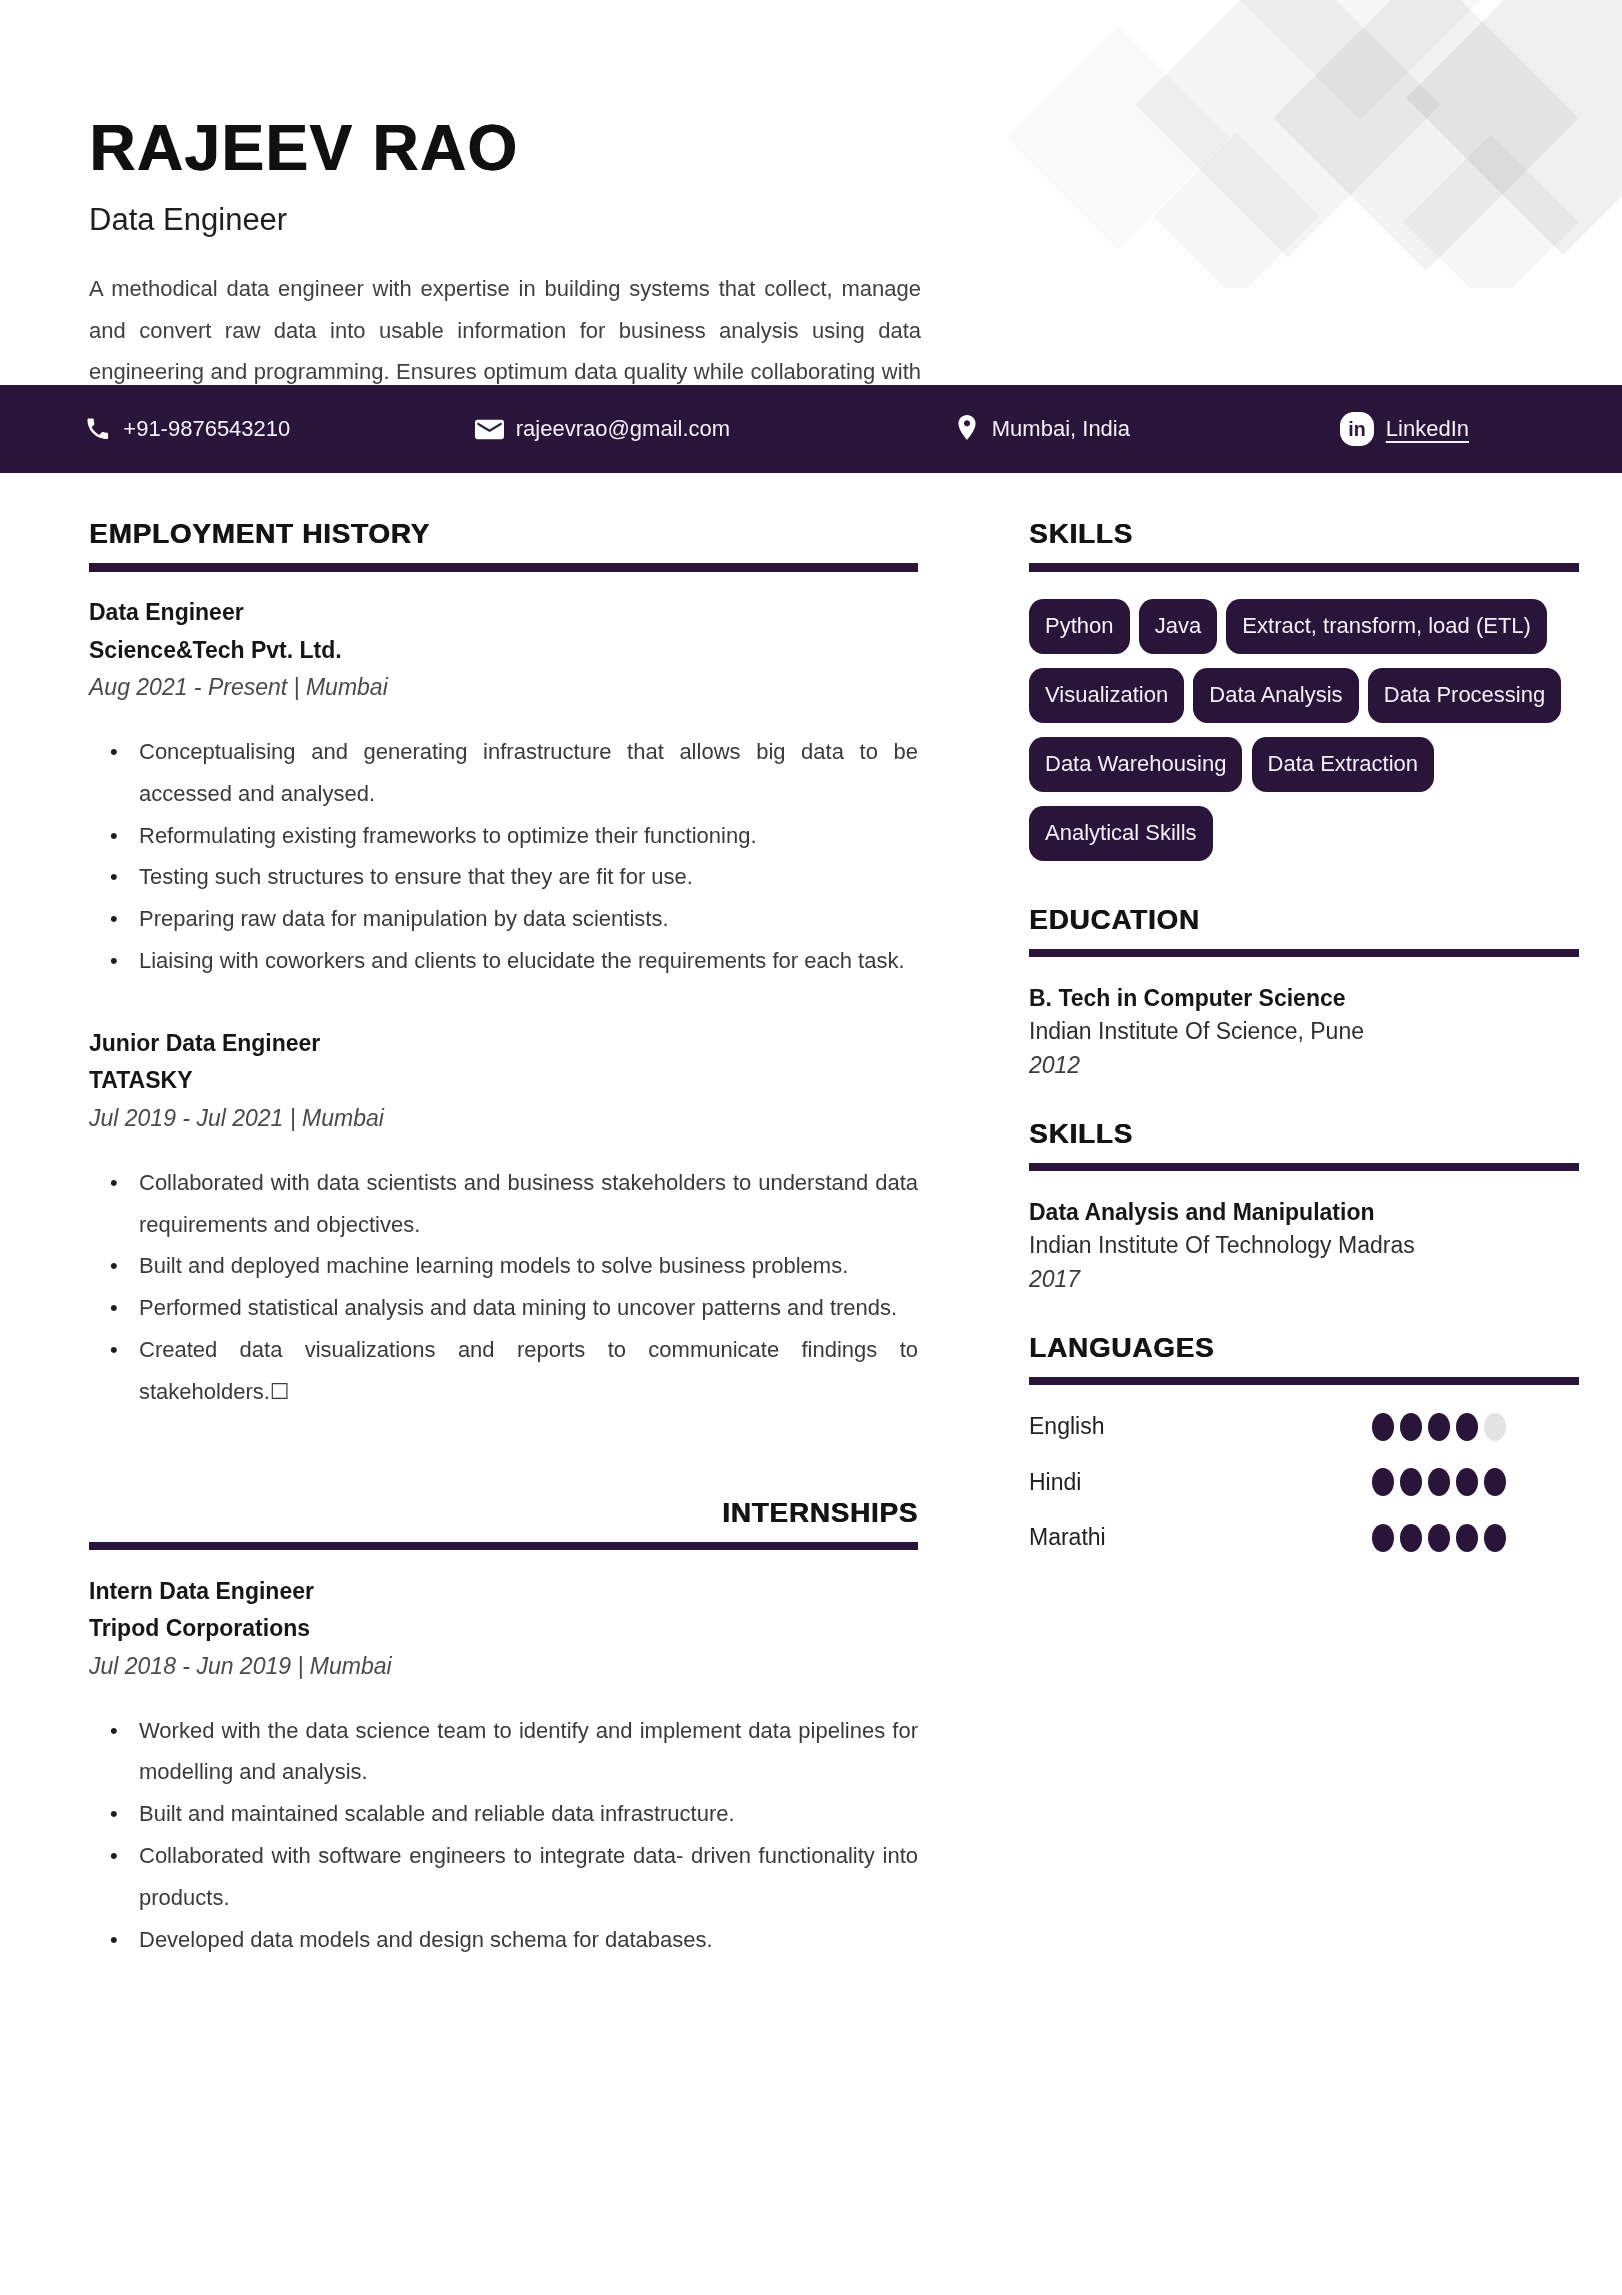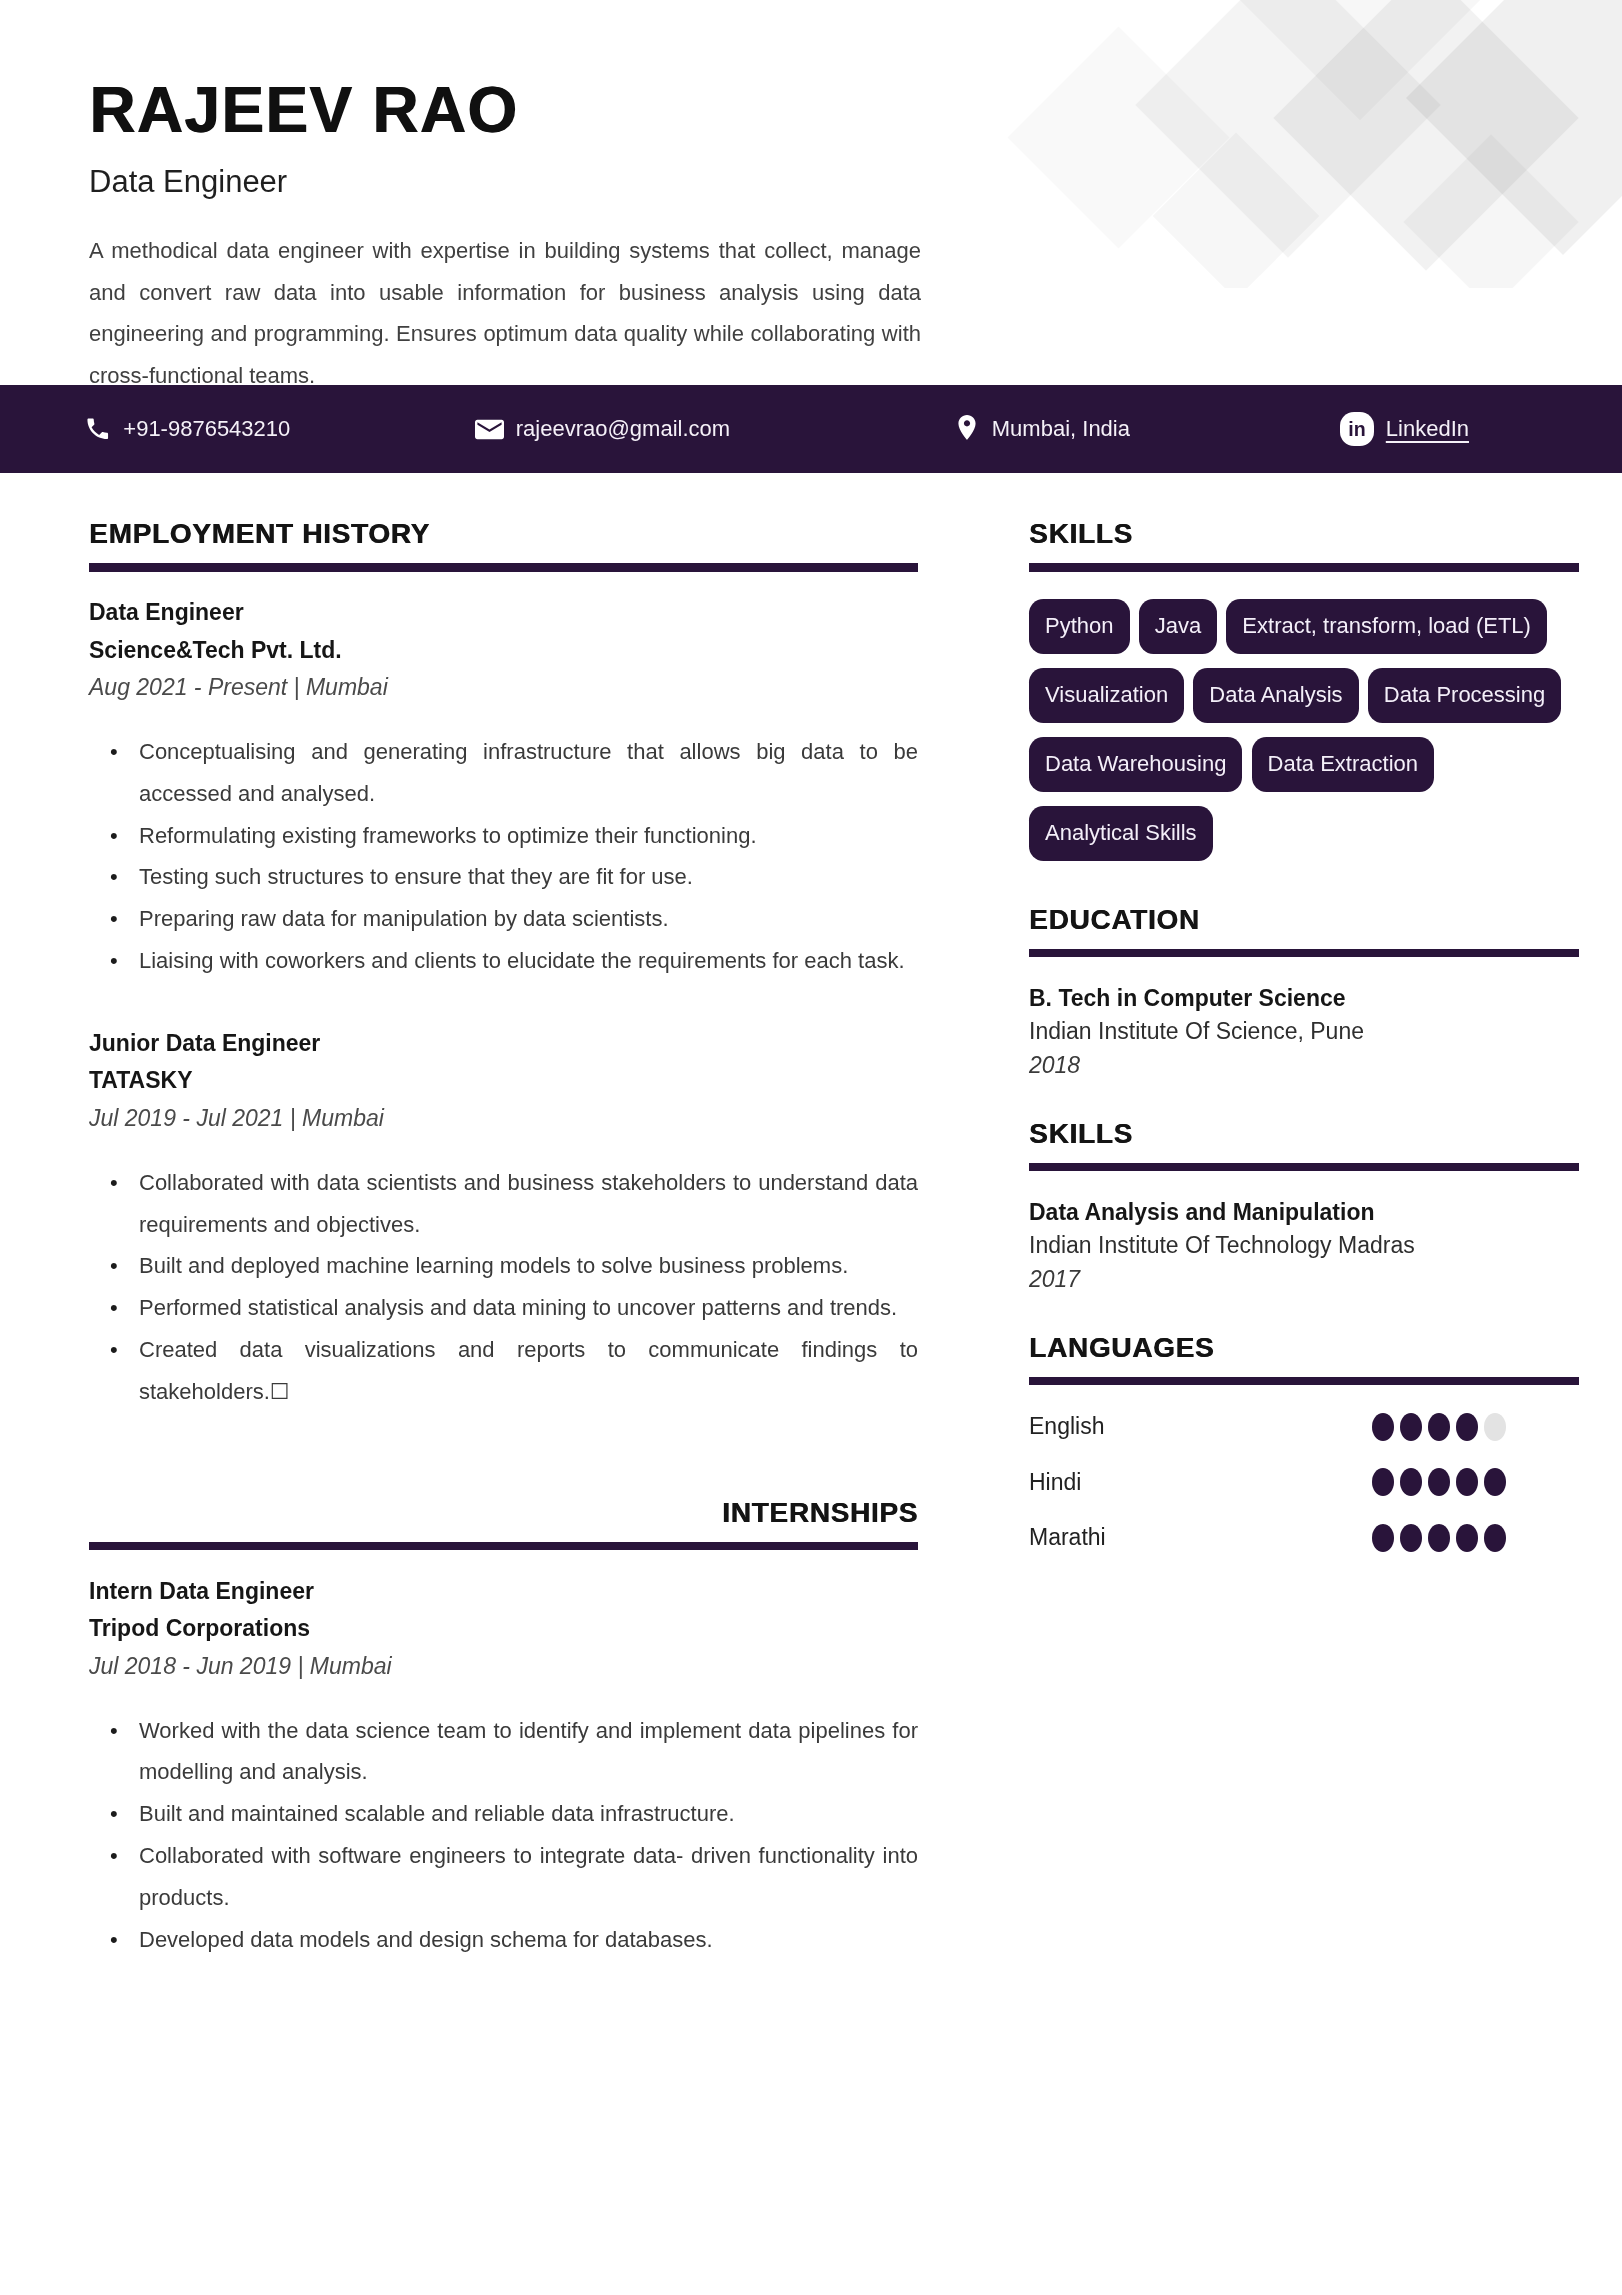--- a/index.html
+++ b/index.html
@@ -15,21 +15,21 @@
     background:#ffffff;overflow:hidden;
     font-family:"Liberation Sans",sans-serif;
     color:#3a3a3a;
   }
 
   
   .deco{position:absolute;top:0;right:0;width:628px;height:288px;overflow:hidden;}
   .deco .dia{position:absolute;transform:rotate(45deg);}
 
   
-  .header{position:absolute;top:0;left:0;width:1362px;padding:77px 89px 0;}
+  .header{position:absolute;top:0;left:0;width:1362px;padding:115px 89px 0;}
   .name{margin:0;font-size:64px;line-height:1.06;font-weight:800;color:#101010;
         letter-spacing:1.3px;text-shadow:1px 0 0 currentColor;}
   .subtitle{margin-top:19.6px;font-size:31px;color:#1f1f1f;}
   .summary{margin:30px 0 0;width:832px;font-size:22px;line-height:1.88;
            color:#404040;text-align:justify;}
 
   
   .contact-bar{position:absolute;top:385px;left:0;width:1622px;height:88px;
                background:var(--accent);}
   .contact-item{position:absolute;top:0;height:88px;display:flex;align-items:center;
@@ -194,21 +194,21 @@
         <span class="pill">Data Warehousing</span>
         <span class="pill">Data Extraction</span>
         <span class="pill">Analytical Skills</span>
       </div>
 
       <h2 class="section-h">EDUCATION</h2>
       <div class="rule"></div>
       <div class="edu-block">
         <div class="edu-degree">B. Tech in Computer Science</div>
         <div class="edu-school">Indian Institute Of Science, Pune</div>
-        <div class="edu-year">2018</div>
+        <div class="edu-year">2012</div>
       </div>
 
       <h2 class="section-h">SKILLS</h2>
       <div class="rule"></div>
       <div class="edu-block">
         <div class="edu-degree">Data Analysis and Manipulation</div>
         <div class="edu-school">Indian Institute Of Technology Madras</div>
         <div class="edu-year">2017</div>
       </div>
 

